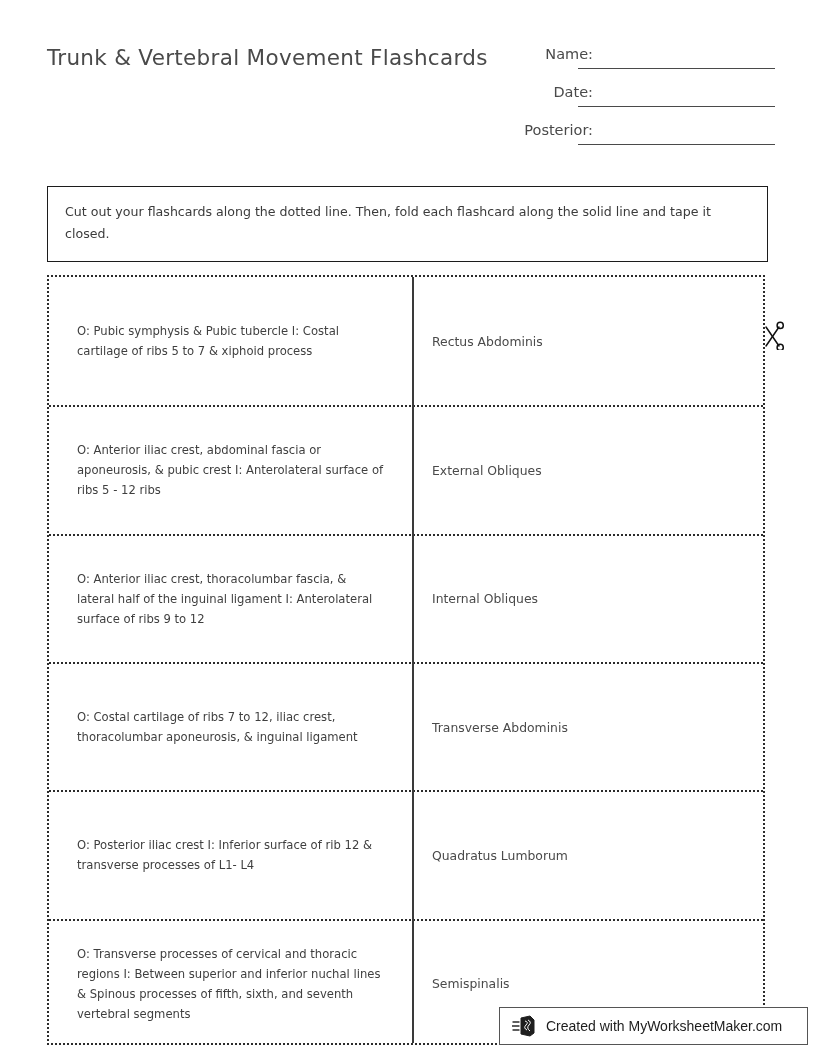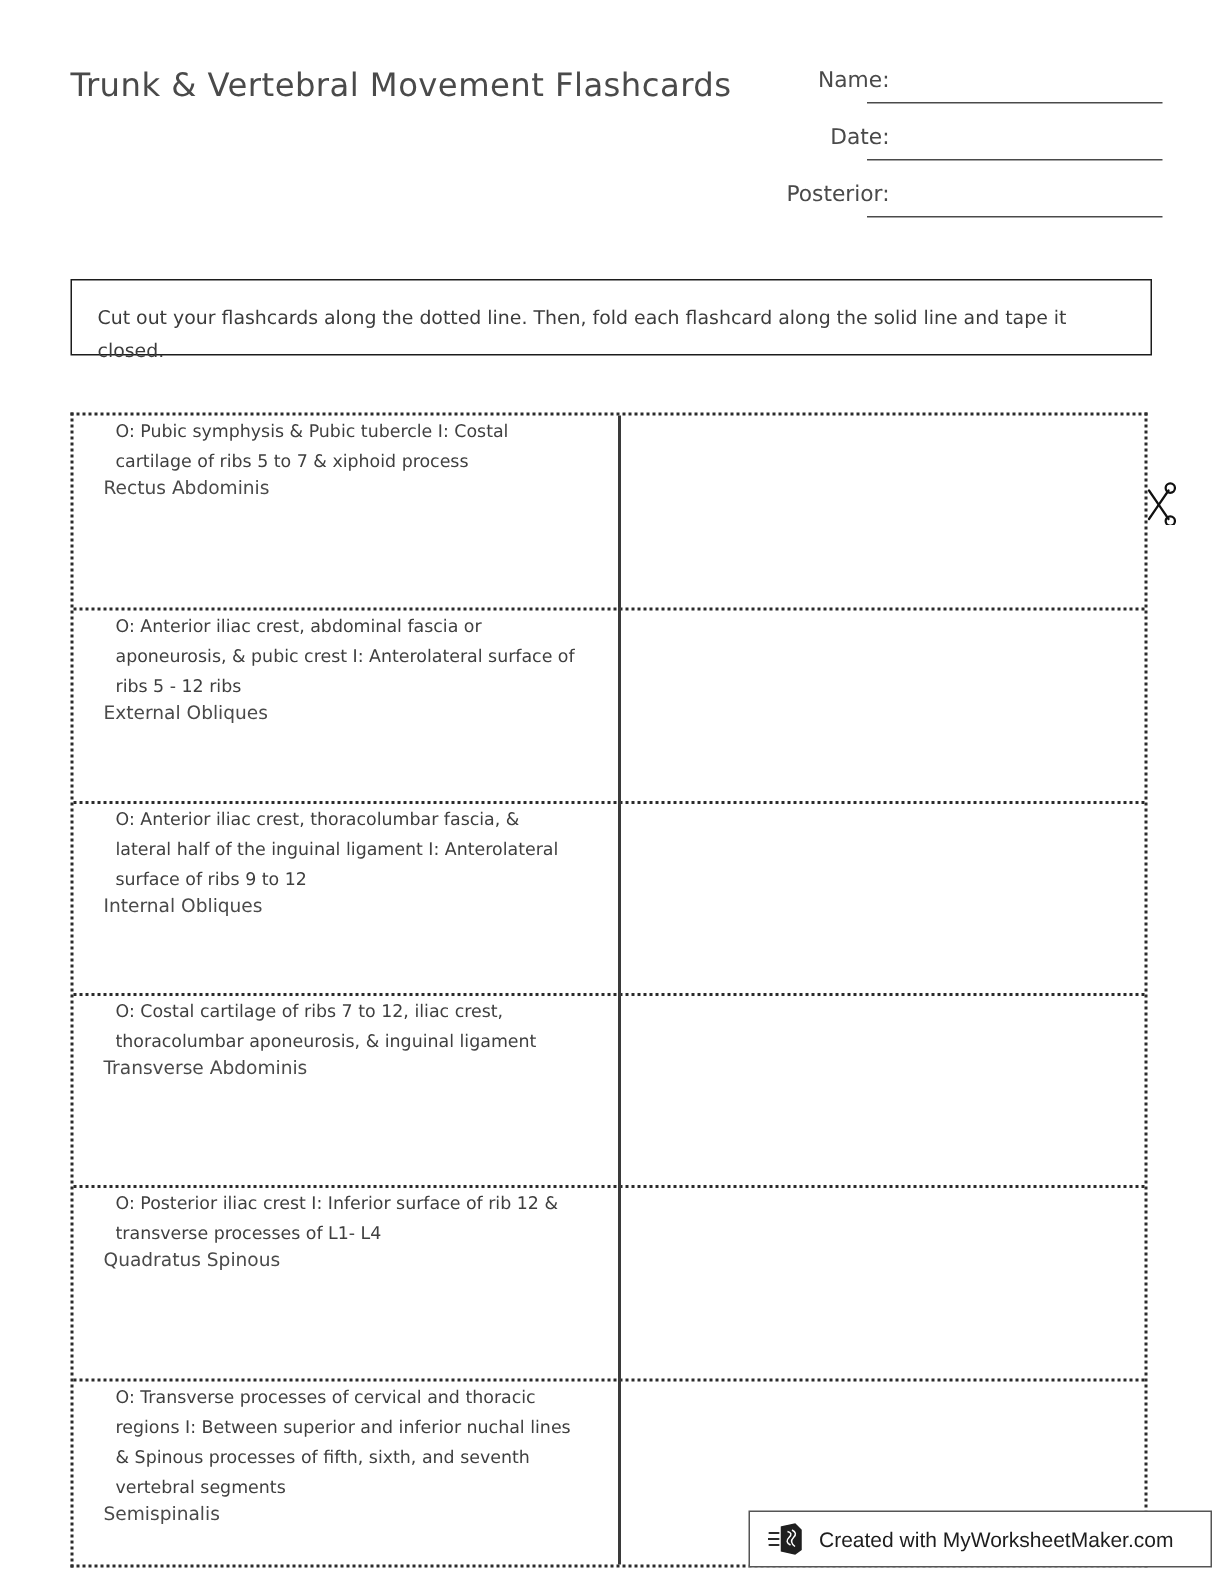--- a/index.html
+++ b/index.html
@@ -66,21 +66,21 @@
     top: 24px;
     border-bottom: 1.4px solid #4a4a4a;
   }
 
   
   .instruction-box {
     position: absolute;
     left: 47px;
     top: 186px;
     width: 721px;
-    height: 51px;
+    height: 76px;
     border: 1.6px solid #1c1c1c;
     box-sizing: border-box;
   }
   .instruction-text {
     position: absolute;
     left: 17px;
     top: 14px;
     right: 22px;
     font-size: 12.6px;
     line-height: 22px;
@@ -107,21 +107,20 @@
     bottom: 0;
     width: 0;
     border-left: 2px solid #3a3a3a;
     z-index: 3;
   }
   .card-row {
     position: relative;
     height: 128.33px;
     box-sizing: border-box;
     display: flex;
-    flex-direction: column;
   }
   .card-row + .card-row {
     border-top: 2.2px dotted #2b2b2b;
   }
   .cell {
     box-sizing: border-box;
     display: flex;
     align-items: center;
   }
   .cell-front {
@@ -251,21 +250,21 @@
       <div class="cell cell-back">
         <span class="back-text">Transverse Abdominis</span>
       </div>
     </div>
 
     <div class="card-row">
       <div class="cell cell-front">
         <span class="front-text">O: Posterior iliac crest I: Inferior surface of rib 12 &amp; transverse processes of L1- L4</span>
       </div>
       <div class="cell cell-back">
-        <span class="back-text">Quadratus Spinous</span>
+        <span class="back-text">Quadratus Lumborum</span>
       </div>
     </div>
 
     <div class="card-row">
       <div class="cell cell-front">
         <span class="front-text">O: Transverse processes of cervical and thoracic regions I: Between superior and inferior nuchal lines &amp; Spinous processes of fifth, sixth, and seventh vertebral segments</span>
       </div>
       <div class="cell cell-back">
         <span class="back-text">Semispinalis</span>
       </div>

